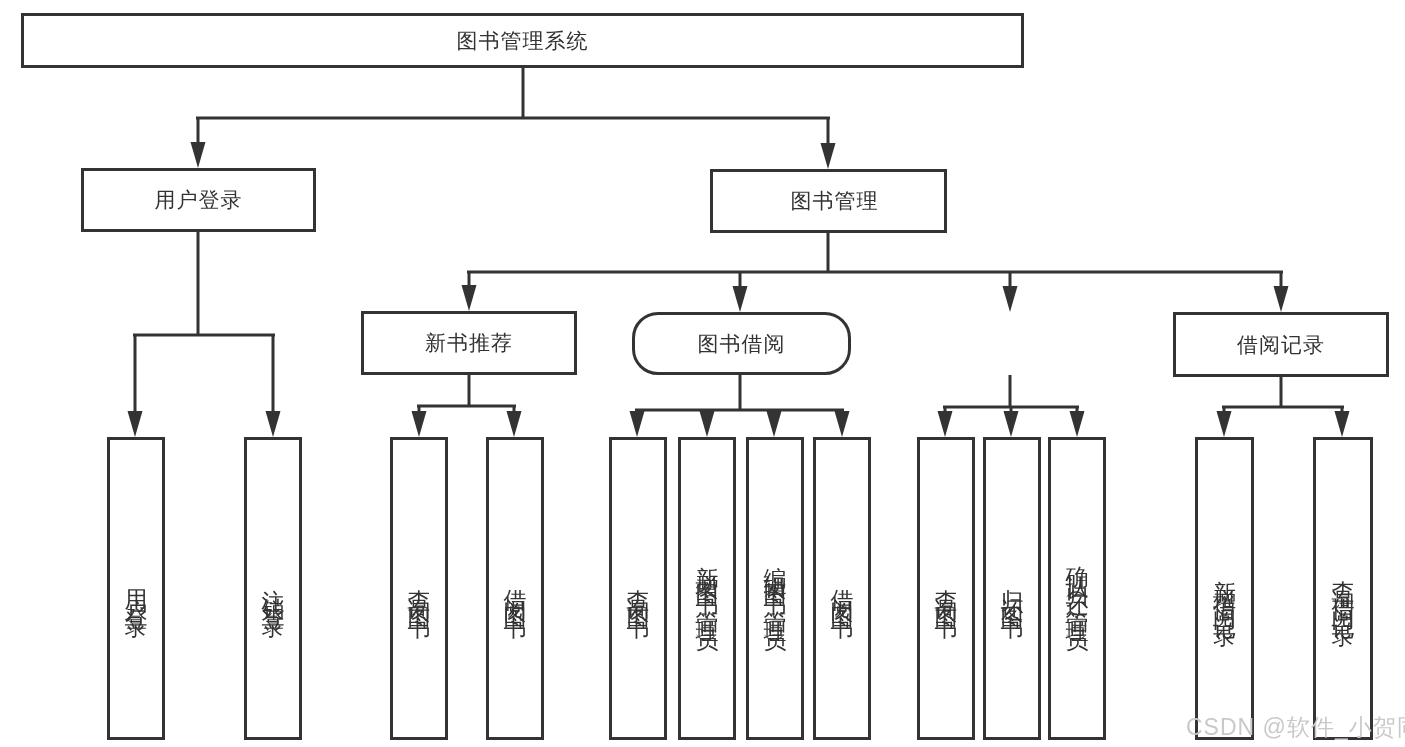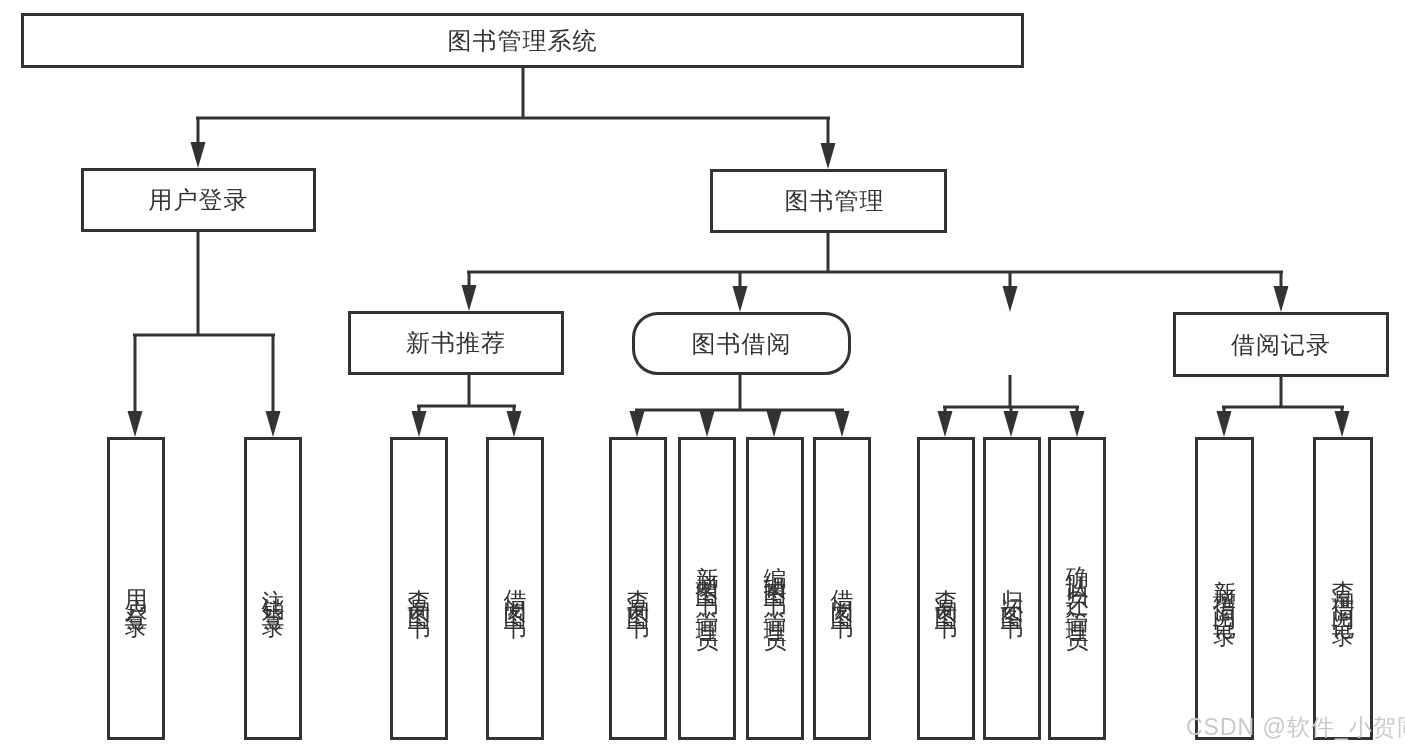--- a/index.html
+++ b/index.html
@@ -11,21 +11,21 @@
     overflow:hidden;
   }
   svg.connectors { position:absolute; left:0; top:0; width:1405px; height:747px; }
   svg.connectors line { stroke:#333333; stroke-width:3; }
   svg.connectors polygon { fill:#333333; stroke:none; }
 
   .hbox {
     position:absolute; box-sizing:border-box;
     border:3px solid #333333; background:#ffffff;
     display:flex; align-items:center; justify-content:center;
-    font-size:24px; color:#333333; letter-spacing:1px;
+    font-size:21px; color:#333333; letter-spacing:1px;
     white-space:nowrap; z-index:2;
   }
   .vbox {
     position:absolute; box-sizing:border-box;
     top:437px; width:58px; height:303px;
     border:3px solid #333333; background:#ffffff;
     display:flex; align-items:center; justify-content:center;
     writing-mode:vertical-rl; text-orientation:mixed;
     font-size:23px; color:#333333; letter-spacing:9px;
     line-height:1; z-index:2;
@@ -101,21 +101,21 @@
     <polygon points="1224,437 1216.5,411 1231.5,411"></polygon>
     <line x1="1342" y1="407" x2="1342" y2="413"></line>
     <polygon points="1342,437 1334.5,411 1349.5,411"></polygon>
   </svg>
 
   <div class="hbox" style="left:21px; top:13px; width:1003px; height:55px;">图书管理系统</div>
 
   <div class="hbox" style="left:81px; top:168px; width:235px; height:64px;">用户登录</div>
   <div class="hbox" style="left:710px; top:169px; width:237px; height:64px;padding-left:12px;">图书管理</div>
 
-  <div class="hbox" style="left:348px; top:311px; width:216px; height:64px;">新书推荐</div>
+  <div class="hbox" style="left:361px; top:311px; width:216px; height:64px;">新书推荐</div>
   <div class="hbox" style="left:632px; top:312px; width:219px; height:63px;border-radius:26px;">图书借阅</div>
   <div class="hbox" style="left:1173px; top:312px; width:216px; height:65px;">借阅记录</div>
 
   <div class="vbox" style="left:107px;">用户登录</div>
   <div class="vbox" style="left:244px;">注销登录</div>
 
   <div class="vbox" style="left:390px;">查询图书</div>
   <div class="vbox" style="left:486px;">借阅图书</div>
 
   <div class="vbox" style="left:609px;">查询图书</div>

